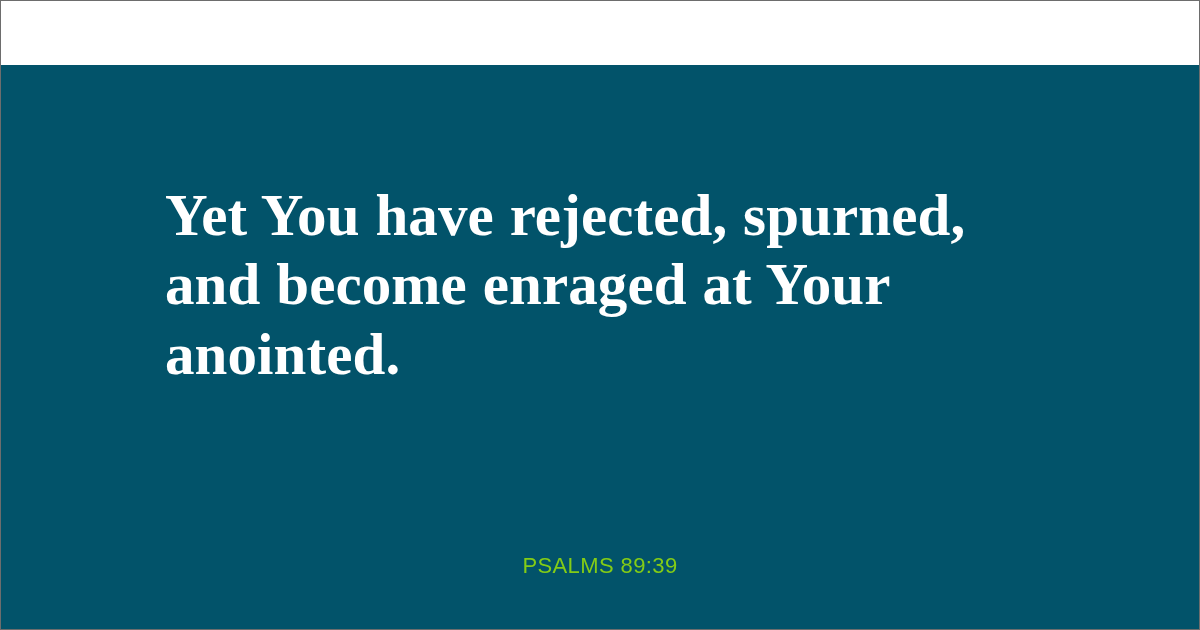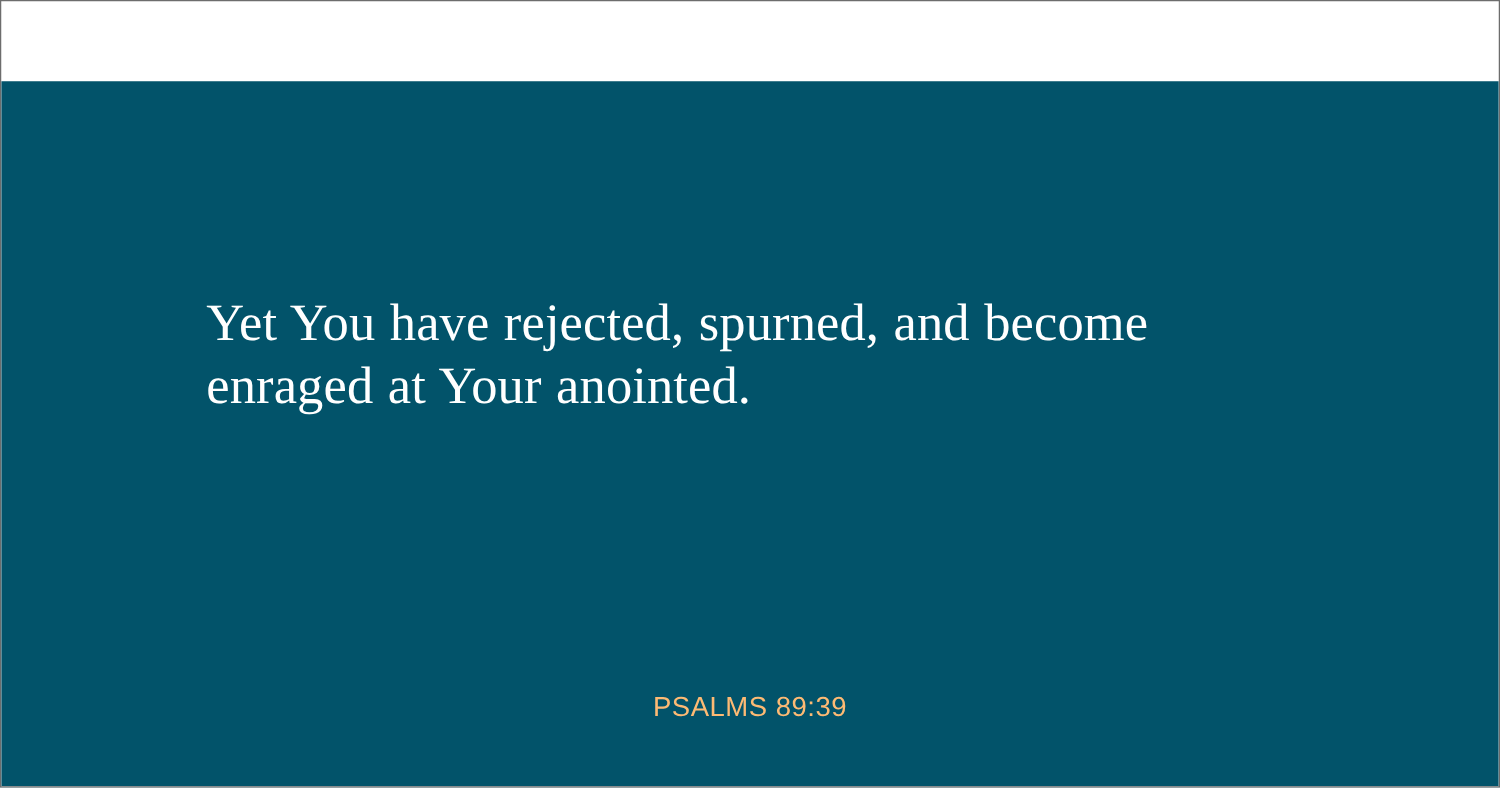--- a/index.html
+++ b/index.html
@@ -77,35 +77,35 @@
     height: 440px;
     display: flex;
     align-items: center;
     justify-content: center;
   }
   .quote {
     width: 870px;
     margin: 0;
     color: #ffffff;
     font-family: "Liberation Serif", "DejaVu Serif", serif;
-    font-size: 42px;
+    font-size: 59px;
     line-height: 1.18;
-    font-weight: 400;
+    font-weight: 700;
     text-align: left;
     letter-spacing: 0.1px;
     word-spacing: 1px;
   }
 
   .citation {
     position: absolute;
     left: 0;
     right: 0;
     top: 490px;
     text-align: center;
-    color: #fdba74;
+    color: #84cc16;
     font-family: "Liberation Sans", sans-serif;
     font-size: 22px;
     line-height: 1;
     font-weight: 400;
     letter-spacing: 0.4px;
   }
 </style>
 </head>
 <body>
 

